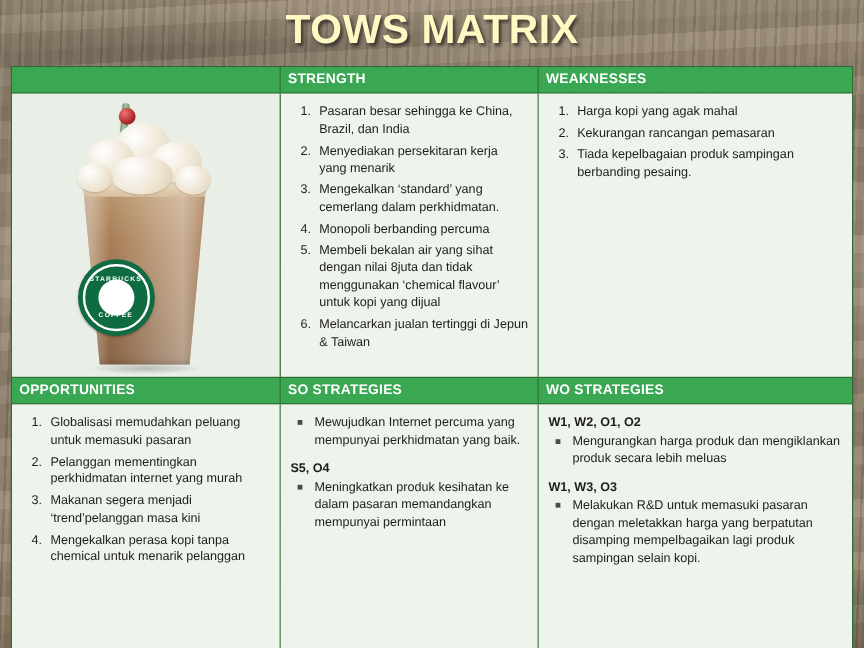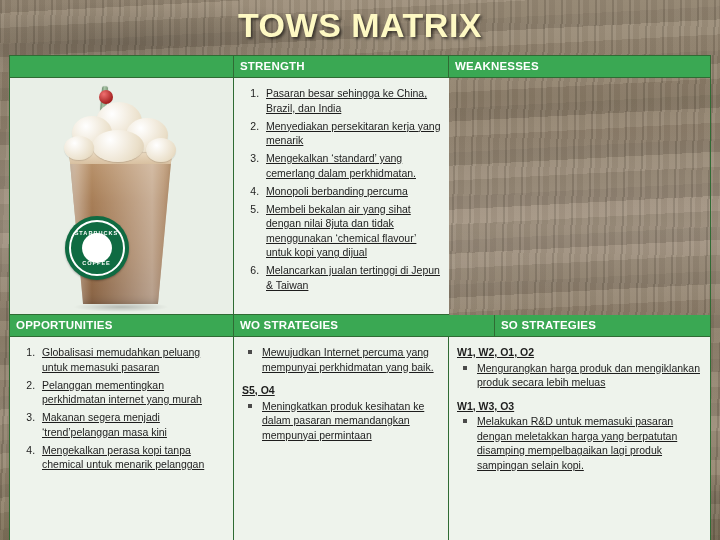--- a/index.html
+++ b/index.html
@@ -79,21 +79,20 @@
   }
   .hdr.empty { background: #3aa853; }
 
   .pane {
     background: #eef3ec;
     padding: 8px 8px 6px 8px;
     font-size: 10.5px;
     color: #1d1d1d;
     line-height: 14.5px;
     height: 100%;
-    text-decoration: underline;
   }
   .pane.imgpane {
     background: #e9efe7;
     padding: 0;
     position: relative;
   }
 
   ol.numlist {
     margin: 0; padding: 0 0 0 20px;
     list-style-type: decimal;
@@ -271,26 +270,33 @@
       <ol class="numlist">
         <li>Pasaran besar sehingga ke China, Brazil, dan India</li>
         <li>Menyediakan persekitaran kerja yang menarik</li>
         <li>Mengekalkan ‘standard’ yang cemerlang dalam perkhidmatan.</li>
         <li>Monopoli berbanding percuma</li>
         <li>Membeli bekalan air yang sihat dengan nilai 8juta dan tidak menggunakan ‘chemical flavour’ untuk kopi yang dijual</li>
         <li>Melancarkan jualan tertinggi di Jepun  &amp; Taiwan</li>
       </ol>
     </div>
 
+    <div class="cell c3 pane">
+      <ol class="numlist">
+        <li>Harga kopi yang agak mahal</li>
+        <li>Kekurangan rancangan pemasaran</li>
+        <li>Tiada kepelbagaian produk sampingan berbanding pesaing.</li>
+      </ol>
+    </div>
   </div>
 
   <div class="row mid-row">
     <div class="cell c1 hdr">OPPORTUNITIES</div>
+    <div class="cell c2 hdr">SO STRATEGIES</div>
     <div class="cell c3 hdr">WO STRATEGIES</div>
-    <div class="cell c2 hdr">SO STRATEGIES</div>
   </div>
 
   <div class="row body-row-2">
     <div class="cell c1 pane">
       <ol class="numlist">
         <li>Globalisasi memudahkan peluang untuk memasuki pasaran</li>
         <li>Pelanggan mementingkan perkhidmatan internet yang murah</li>
         <li>Makanan segera menjadi ‘trend’pelanggan masa kini</li>
         <li>Mengekalkan perasa kopi tanpa chemical untuk menarik pelanggan</li>
       </ol>

